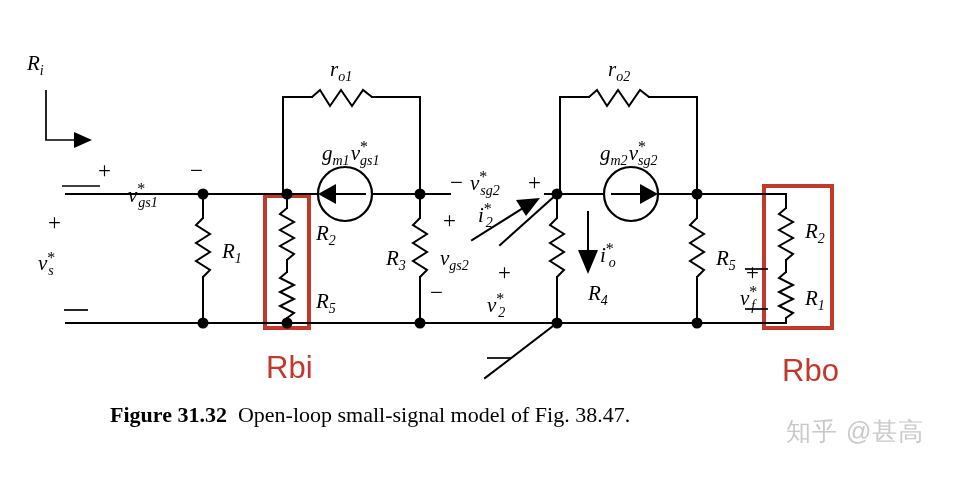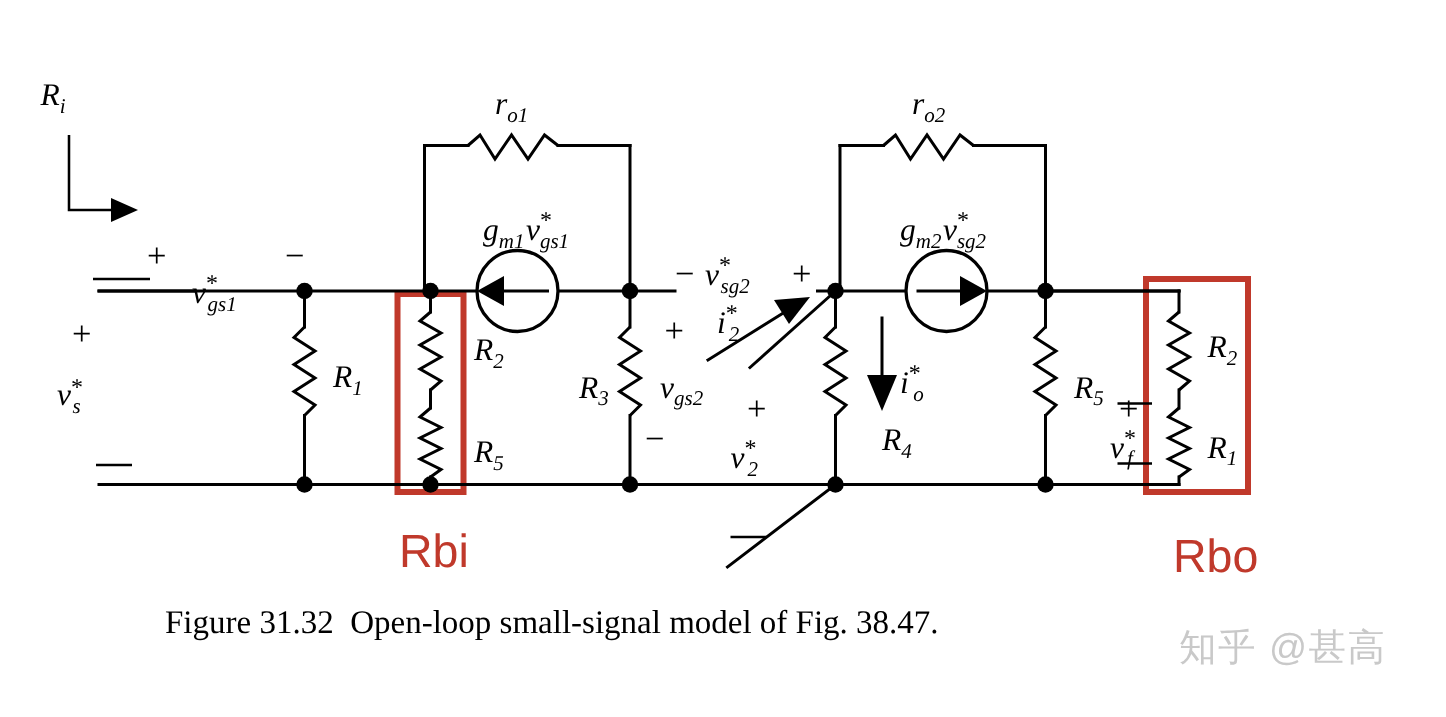--- a/index.html
+++ b/index.html
@@ -94,21 +94,21 @@
   .caption {
     position: absolute;
     left: 110px;
     top: 402px;
     font-family: "Liberation Serif", serif;
     font-size: 22px;
     color: #000000;
     white-space: nowrap;
   }
   .caption b {
-    font-weight: normal;
+    font-weight: bold;
   }
   .watermark {
     position: absolute;
     left: 786px;
     top: 415px;
     font-family: "Liberation Sans", sans-serif;
     font-size: 25px;
     color: #c9c9c9;
     letter-spacing: 1px;
     white-space: nowrap;

